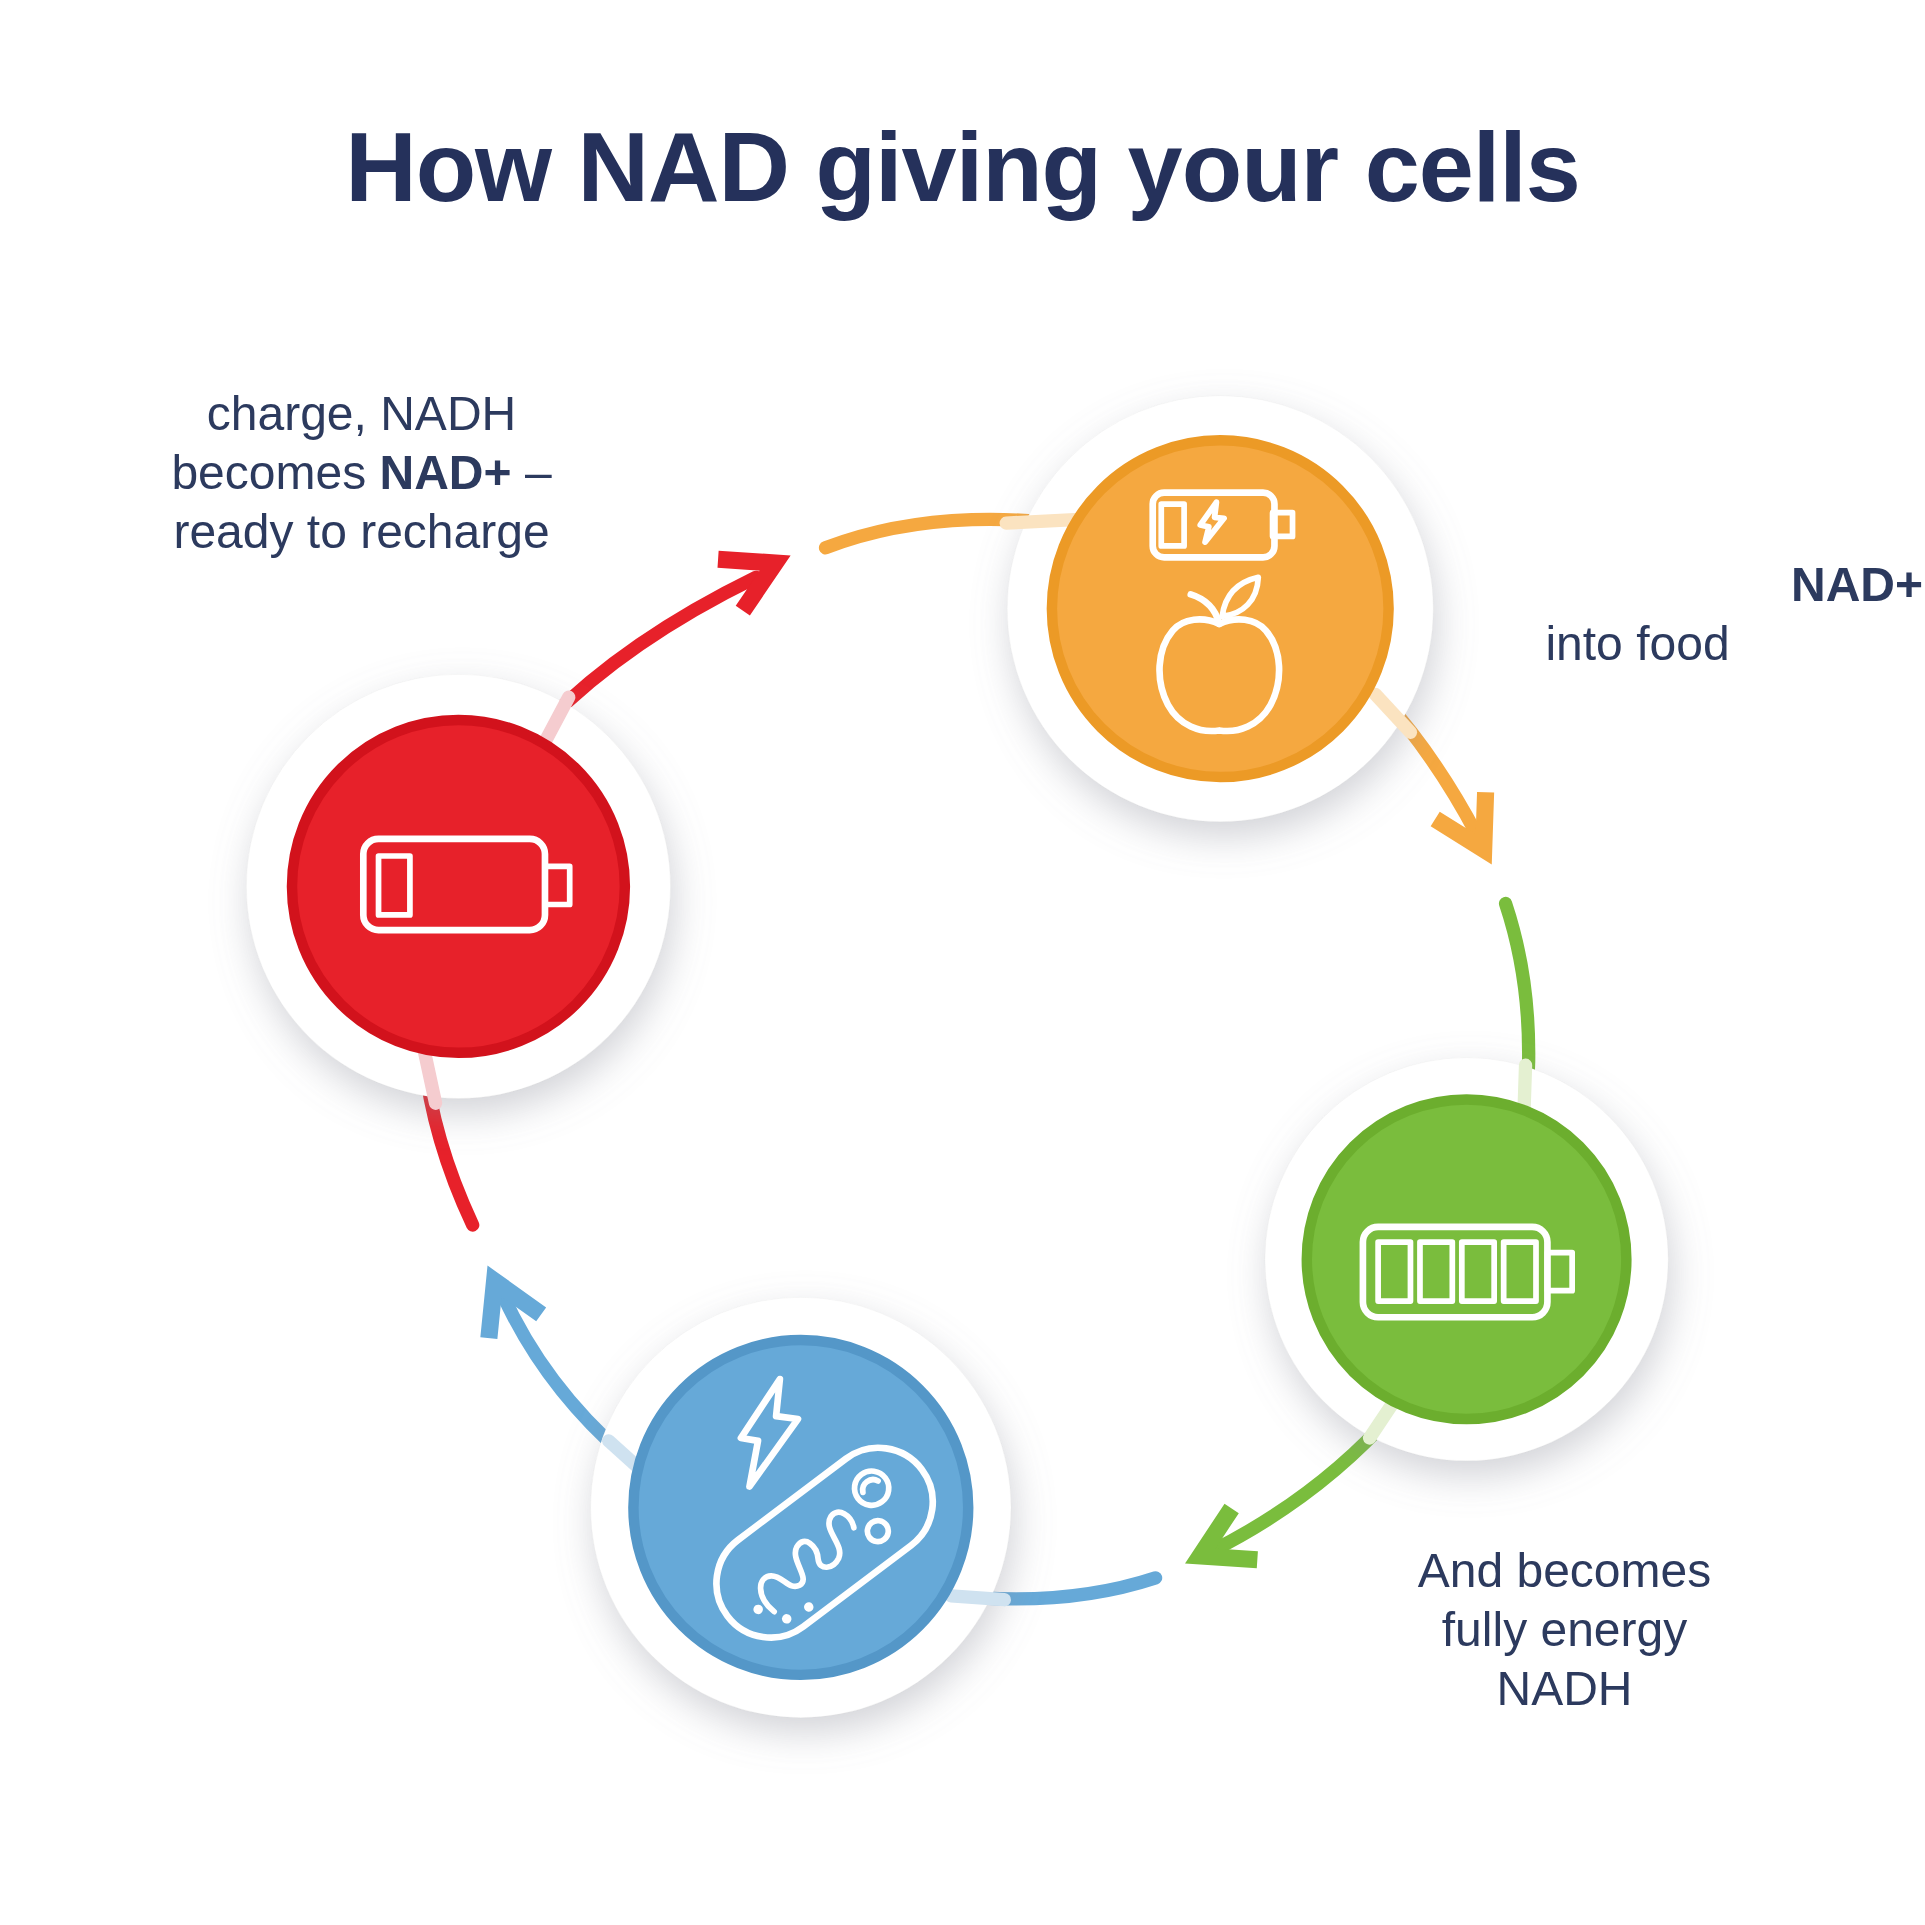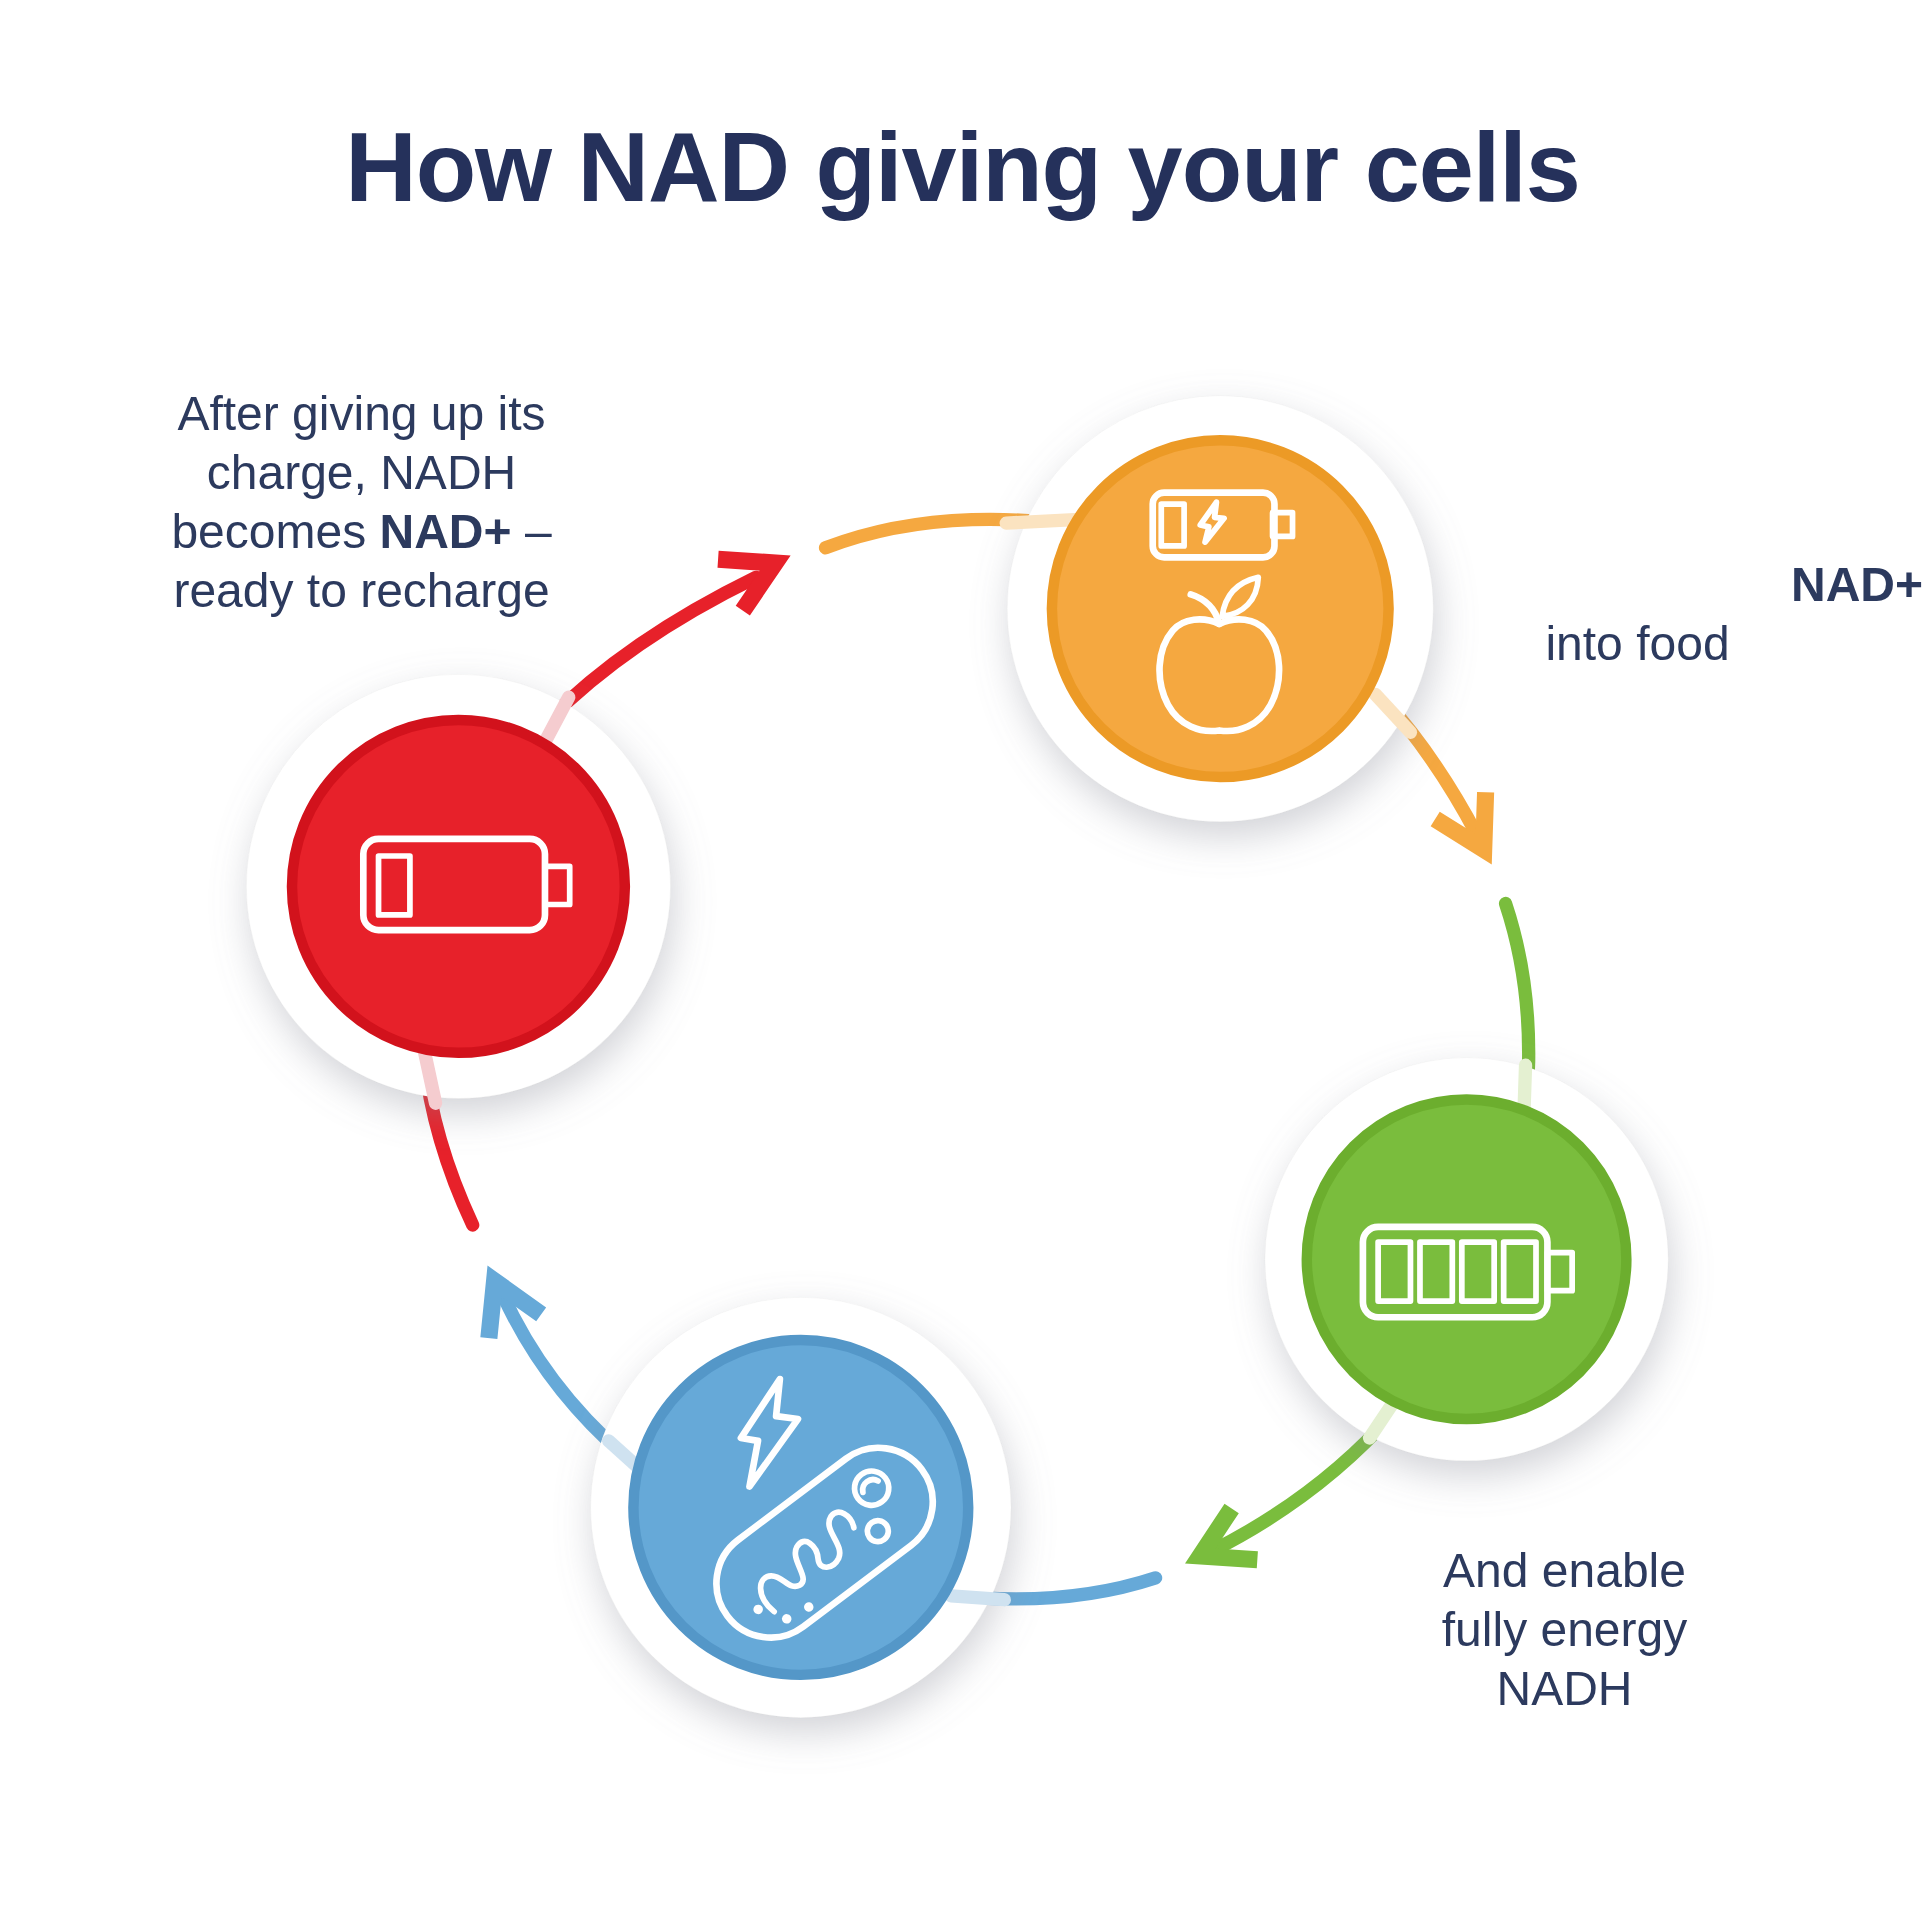--- a/index.html
+++ b/index.html
@@ -130,32 +130,31 @@
       <circle cx="482" cy="932" r="175" fill="var(--red)" stroke="var(--red_dark)" stroke-width="11"></circle>
       <g>
         <rect class="icon" stroke-width="8" x="382" y="882" width="191" height="96" rx="16"></rect>
         <rect class="icon-thin" x="398" y="900" width="33" height="62"></rect>
         <rect class="icon-thin" x="573" y="911" width="26" height="40"></rect>
       </g>
     </g>
   </svg>
 
   <div class="label label-recharge">
-    <div>After giving up its</div>
     <div>charge, NADH</div>
     <div><span>becomes </span><span class="b">NAD+</span><span> –</span></div>
     <div>ready to recharge</div>
   </div>
 
   <div class="label label-collect">
     <div class="b">NAD+</div>
     <div>into food</div>
   </div>
 
   <div class="label label-charged">
-    <div>And enable</div>
+    <div>And becomes</div>
     <div>fully energy</div>
     <div>NADH</div>
   </div>
 
 
 </div>
 
 
 </body></html>

